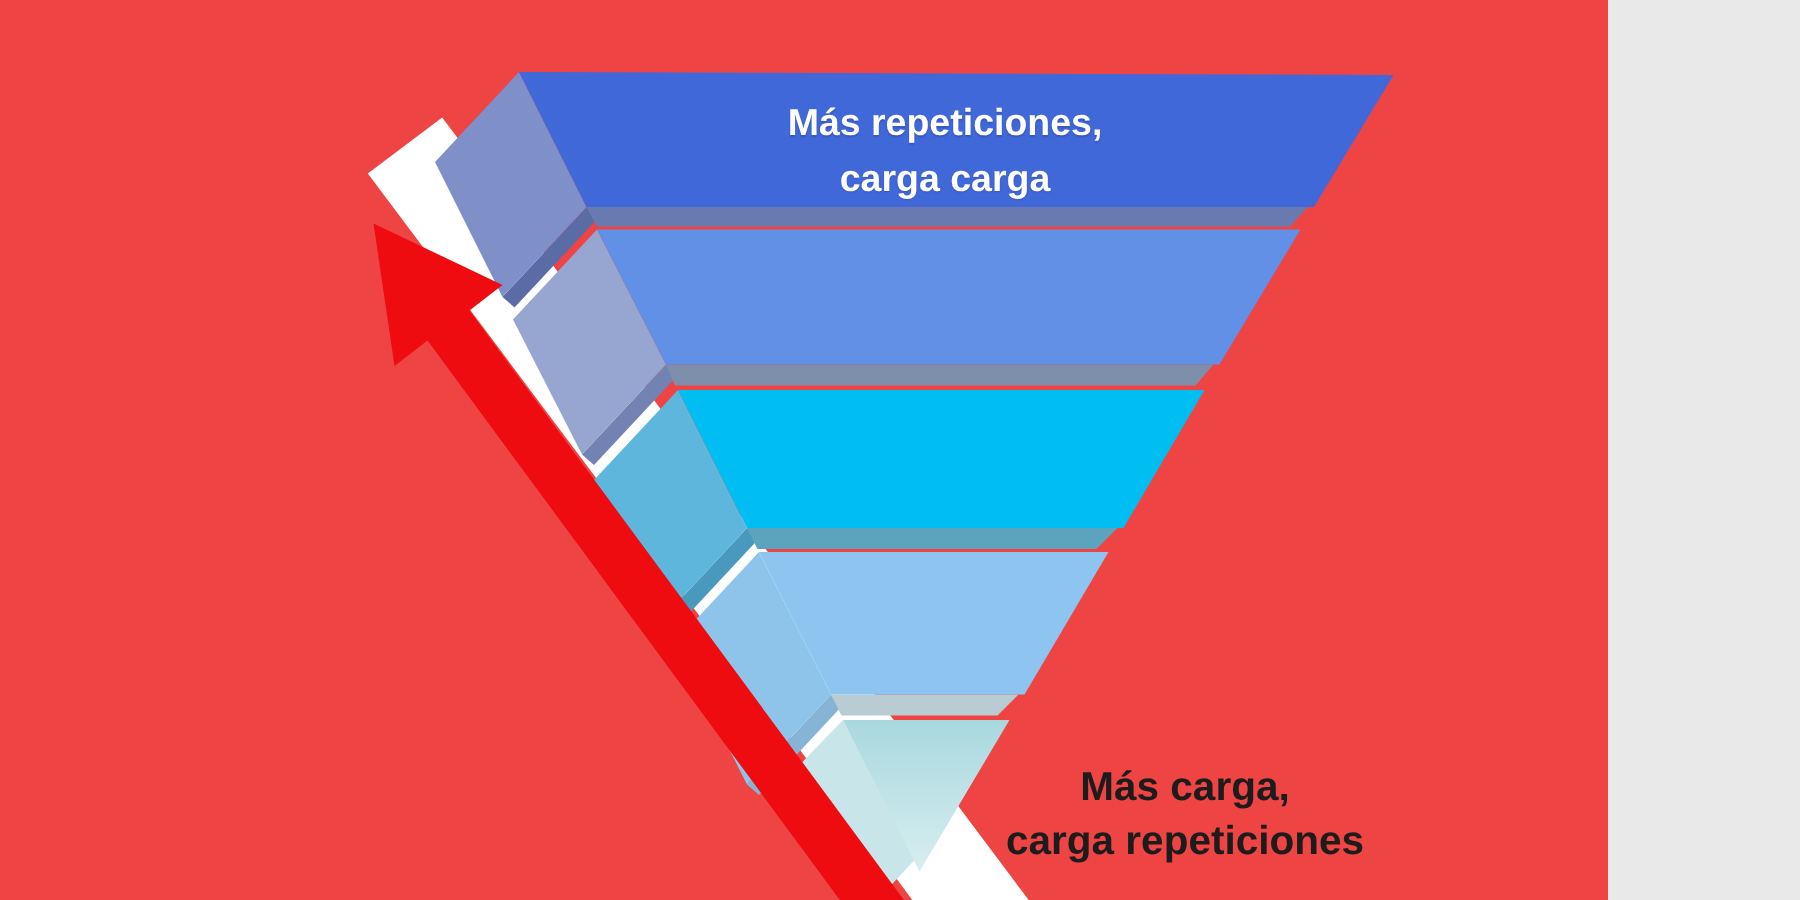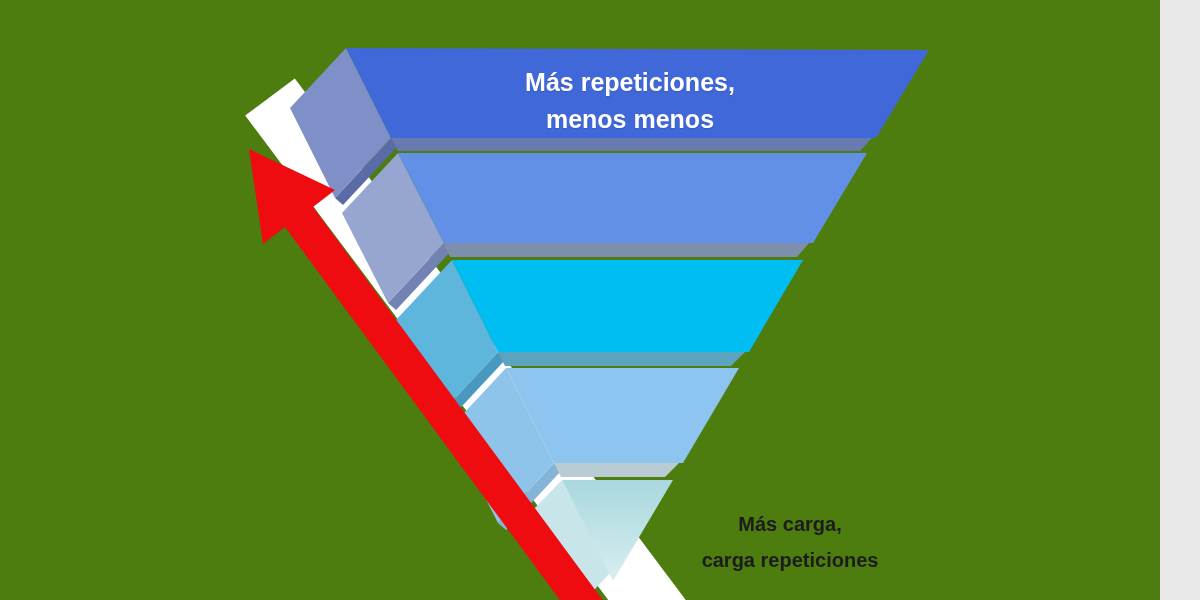--- a/index.html
+++ b/index.html
@@ -1,33 +1,33 @@
 <!DOCTYPE html>
 <html><head>
 <meta charset="utf-8">
 <style>
   html,body { margin:0; padding:0; background:#e9e9ea; }
   .stage {
-    position:relative; width:1160px; height:600px; overflow:hidden;
-    background:#4d7c0f;
+    position:relative; width:1072px; height:600px; overflow:hidden;
+    background:#ef4444;
     font-family:"Liberation Sans", sans-serif;
   }
   .stage svg { position:absolute; left:0; top:0; }
   .label {
     position:absolute; text-align:center; font-weight:bold;
     -webkit-font-smoothing:antialiased;
   }
   .label-top {
     left:420px; top:64px; width:420px;
     font-size:25px; line-height:37px; color:#ffffff;
     text-shadow:0 1px 1px rgba(40,60,140,.35);
   }
   .label-bottom {
     left:630px; top:506px; width:320px;
-    font-size:20px; line-height:36px; color:#1c1c1c;
+    font-size:27px; line-height:36px; color:#1c1c1c;
   }
 </style>
 </head>
 <body>
 
 <div class="stage">
 
   <svg width="1200" height="600" viewBox="0 0 1200 600">
     <defs>
       <linearGradient id="tier5Grad" x1="0" y1="0" x2="0" y2="1">
@@ -59,21 +59,21 @@
     <polygon points="506,368 739,368 683,463 554,463" fill="#8dc5f0"></polygon>
 
     <polygon points="562,480 610,573 583,602 533,510" fill="#c8e6e9"></polygon>
     <polygon points="562,480 673,480 613,581" fill="url(#tier5Grad)"></polygon>
 
     <polygon points="249,149 335,190 313,207 610,610 582,630 285,227 263,244" fill="#ee0c11"></polygon>
   </svg>
 
   <div class="label label-top">
     <div>Más repeticiones,</div>
-    <div>menos menos</div>
+    <div>carga carga</div>
   </div>
 
   <div class="label label-bottom">
     <div>Más carga,</div>
     <div>carga repeticiones</div>
   </div>
 
 </div>
 
 </body></html>

